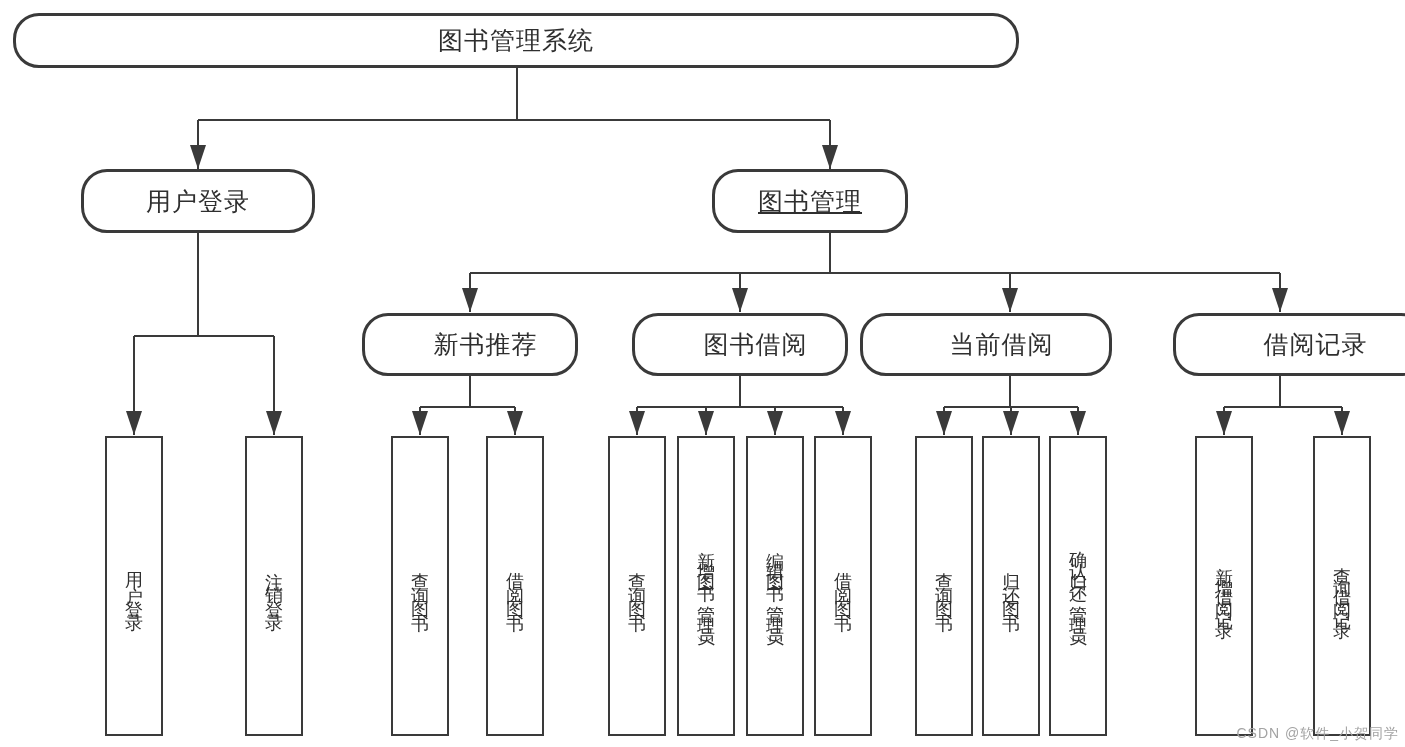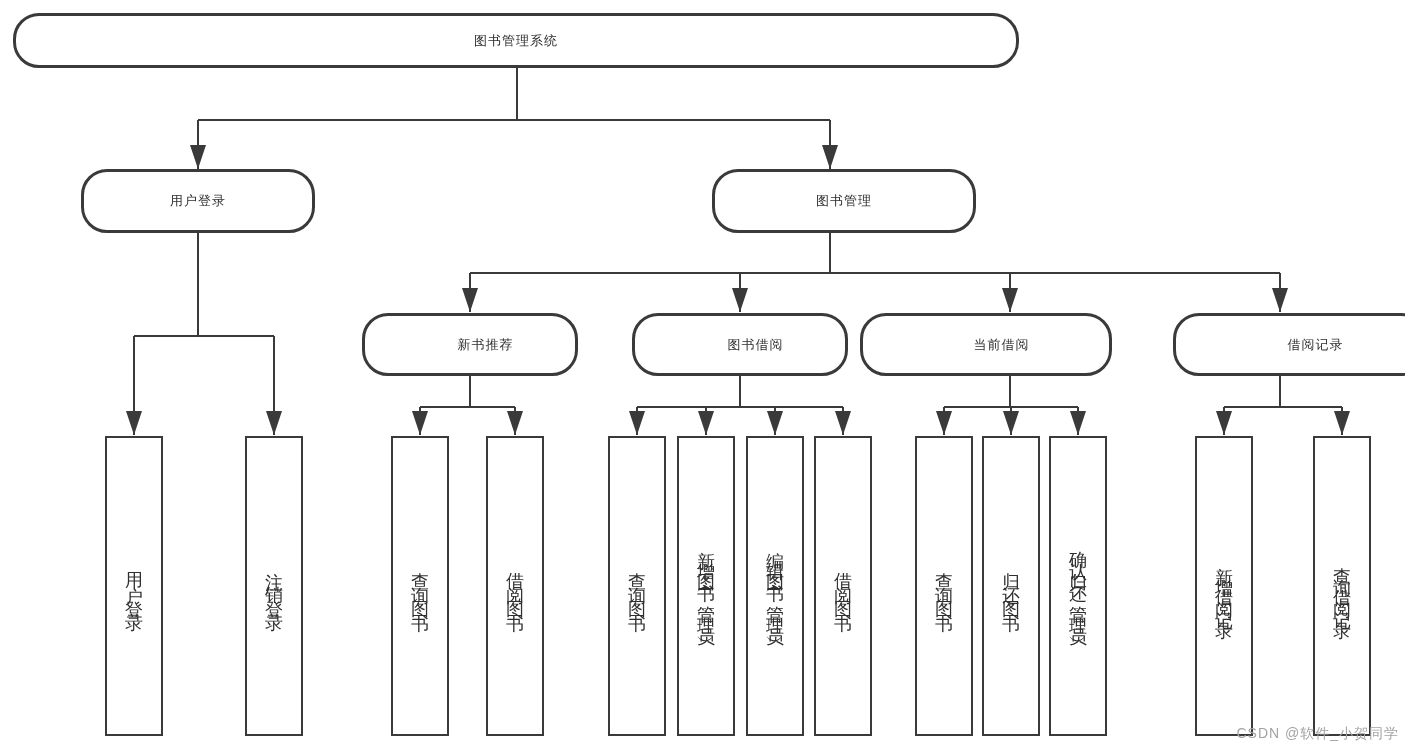--- a/index.html
+++ b/index.html
@@ -11,37 +11,37 @@
   .box {
     position: absolute;
     background: #ffffff;
     border: 3px solid #3a3a3a;
     display: flex;
     align-items: center;
     justify-content: center;
     color: #2f2f2f;
     z-index: 2;
   }
-  .hbox { font-size: 13px; letter-spacing: 1px; border-radius: 26px; }
+  .hbox { font-size: 25px; letter-spacing: 1px; border-radius: 26px; }
   .vbox { border-width: 2.5px; }
   .vbox .vtext {
     writing-mode: vertical-rl;
     text-orientation: mixed;
     font-size: 18px;
     line-height: 1;
     white-space: nowrap;
   }
   .vtext.short { letter-spacing: 14px; }
   .vtext.long  { letter-spacing: 11px; }
 
   
   .n-root   { left: 13px;  top: 13px;  width: 1006px; height: 55px; }
   
   .n-login  { left: 81px;  top: 169px; width: 234px; height: 64px; }
-  .n-mgmt   { left: 712px; top: 169px; width: 264px; height: 64px; }
+  .n-mgmt   { left: 712px; top: 169px; width: 196px; height: 64px; text-decoration: underline; }
   
   .n-l3     { top: 313px; height: 63px; padding-left: 31px; }
   .n-new    { left: 362px;  width: 216px; }
   .n-borrow { left: 632px;  width: 216px; }
   .n-cur    { left: 860px;  width: 252px; }
   .n-rec    { left: 1173px; width: 254px; }
   
   .n-l4     { top: 436px; height: 300px; width: 58px; }
   .la1 { left: 105px; }  .la2 { left: 245px; }
   .lb1 { left: 391px; }  .lb2 { left: 486px; }

